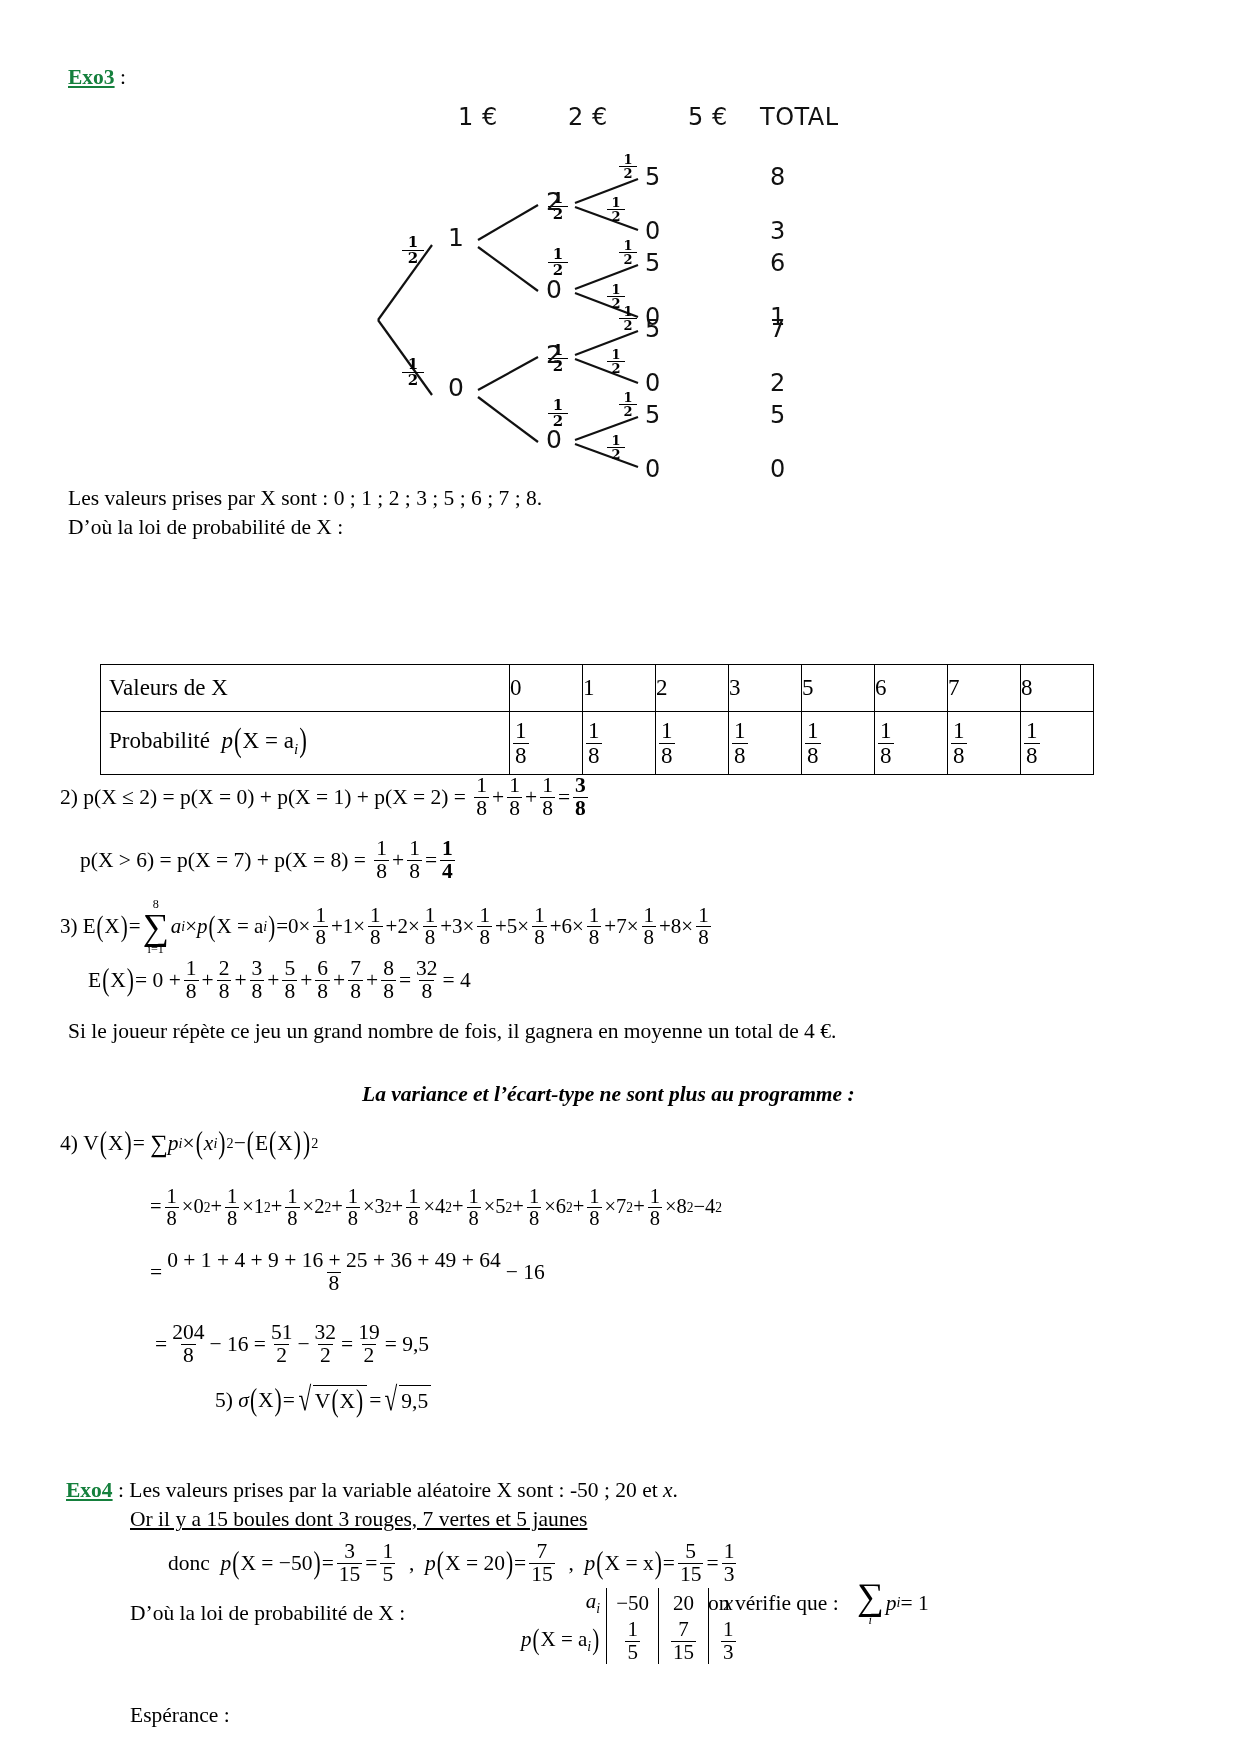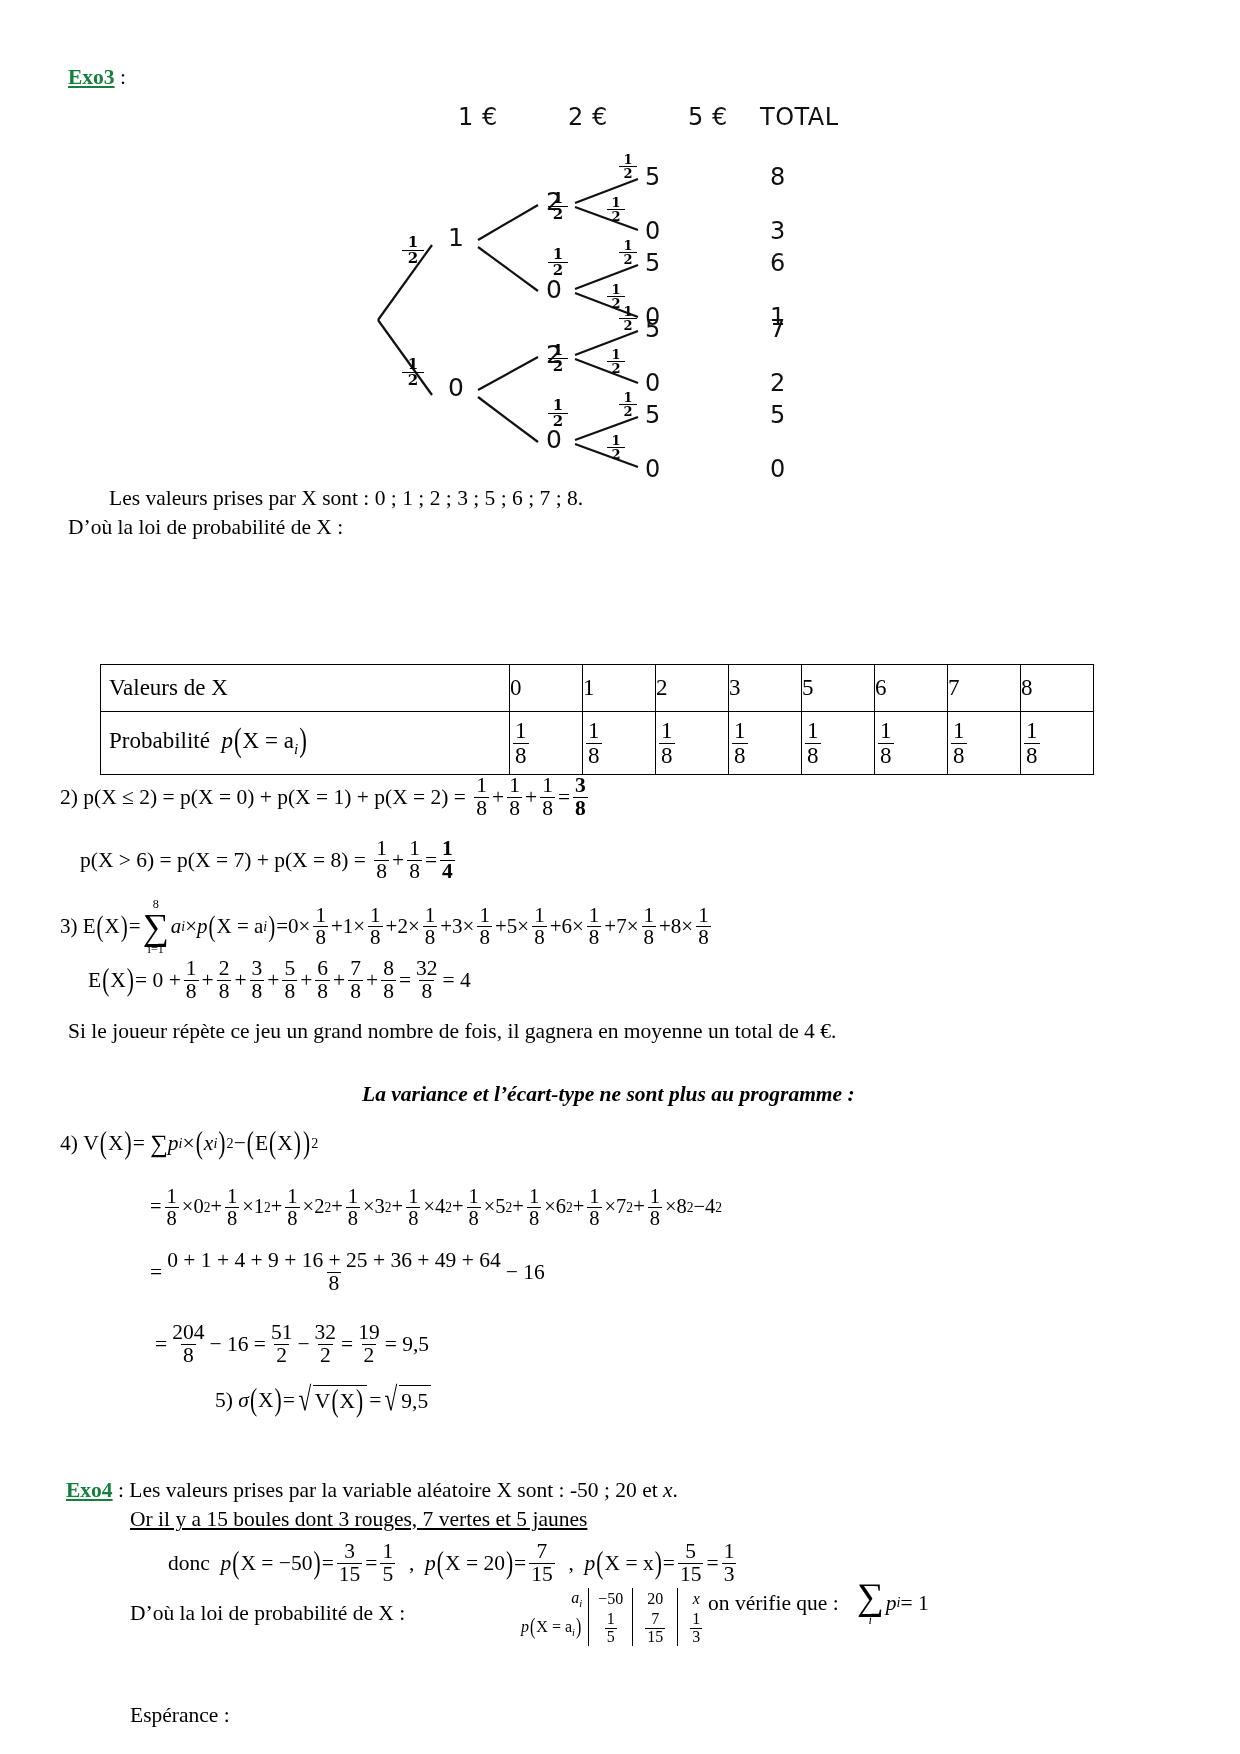--- a/index.html
+++ b/index.html
@@ -61,21 +61,21 @@
   #probtable{position:absolute;left:100px;top:664px;border-collapse:collapse;}
   #probtable td{border:1.6px solid #000;font-size:23px;
                 padding:0;height:46px;}
   #probtable td.lbl{width:392px;padding:0 8px;}
   #probtable td.val{width:72px;}
   #probtable tr.prow td{height:62px;}
 
   
   .minitab{display:inline-block;vertical-align:middle;}
   .minitab table{border-collapse:collapse;}
-  .minitab td{padding:1px 9px;font-size:16px;text-align:center;}
+  .minitab td{padding:1px 9px;font-size:21px;text-align:center;}
   .minitab td.lead{border-right:1.6px solid #000;padding-right:6px;text-align:right;}
   .minitab td.sep{border-right:1.4px solid #000;}
   .minitab tr.top td{border-bottom:0;}
 </style>
 </head>
 <body>
 
 <div class="page">
 
   <div class="abs txt" style="left:68px;top:64px;">
@@ -194,21 +194,21 @@
     <div class="tnum" style="left:400px;top:68px;">8</div>
     <div class="tnum" style="left:400px;top:122px;">3</div>
     <div class="tnum" style="left:400px;top:154px;">6</div>
     <div class="tnum" style="left:400px;top:208px;">1</div>
     <div class="tnum" style="left:400px;top:220px;">7</div>
     <div class="tnum" style="left:400px;top:274px;">2</div>
     <div class="tnum" style="left:400px;top:306px;">5</div>
     <div class="tnum" style="left:400px;top:360px;">0</div>
   </div>
 
-  <div class="abs txt" style="left:68px;top:485px;margin-left:41px;">Les valeurs prises par X sont : 0 ; 1 ; 2 ; 3 ; 5 ; 6 ; 7 ; 8.</div>
+  <div class="abs txt" style="left:68px;top:485px;">Les valeurs prises par X sont : 0 ; 1 ; 2 ; 3 ; 5 ; 6 ; 7 ; 8.</div>
   <div class="abs txt" style="left:68px;top:514px;">D’où la loi de probabilité de X :</div>
 
   <table id="probtable">
     <tbody>
         <tr>
       <td class="lbl">Valeurs de X</td>
       <td class="val">0</td>
       <td class="val">1</td>
       <td class="val">2</td>
       <td class="val">3</td>

